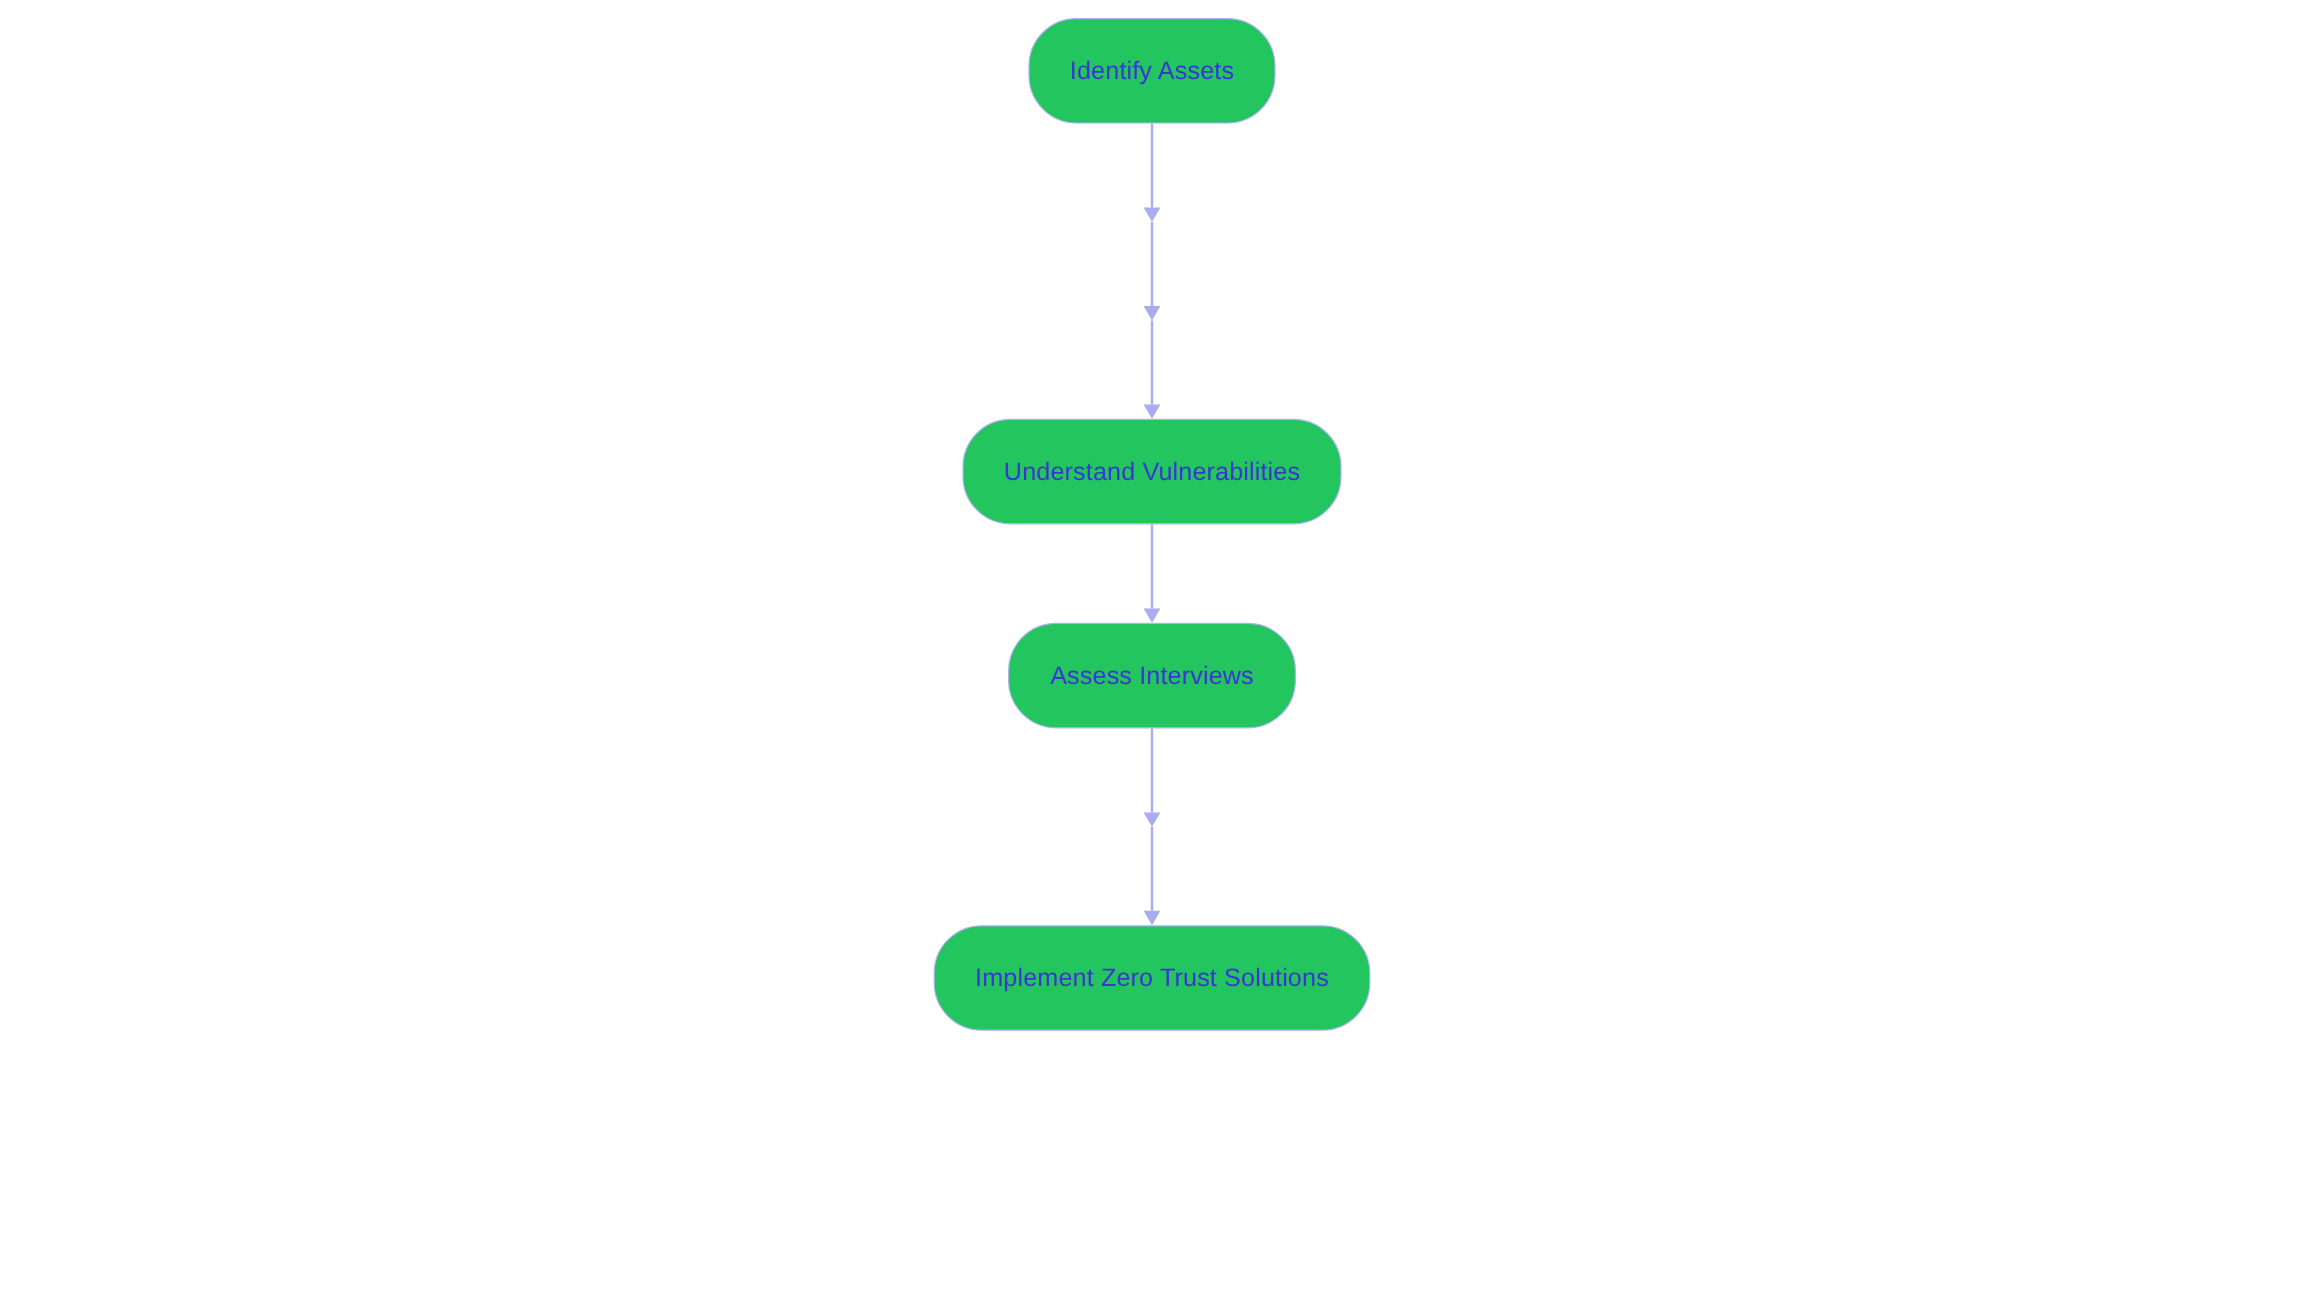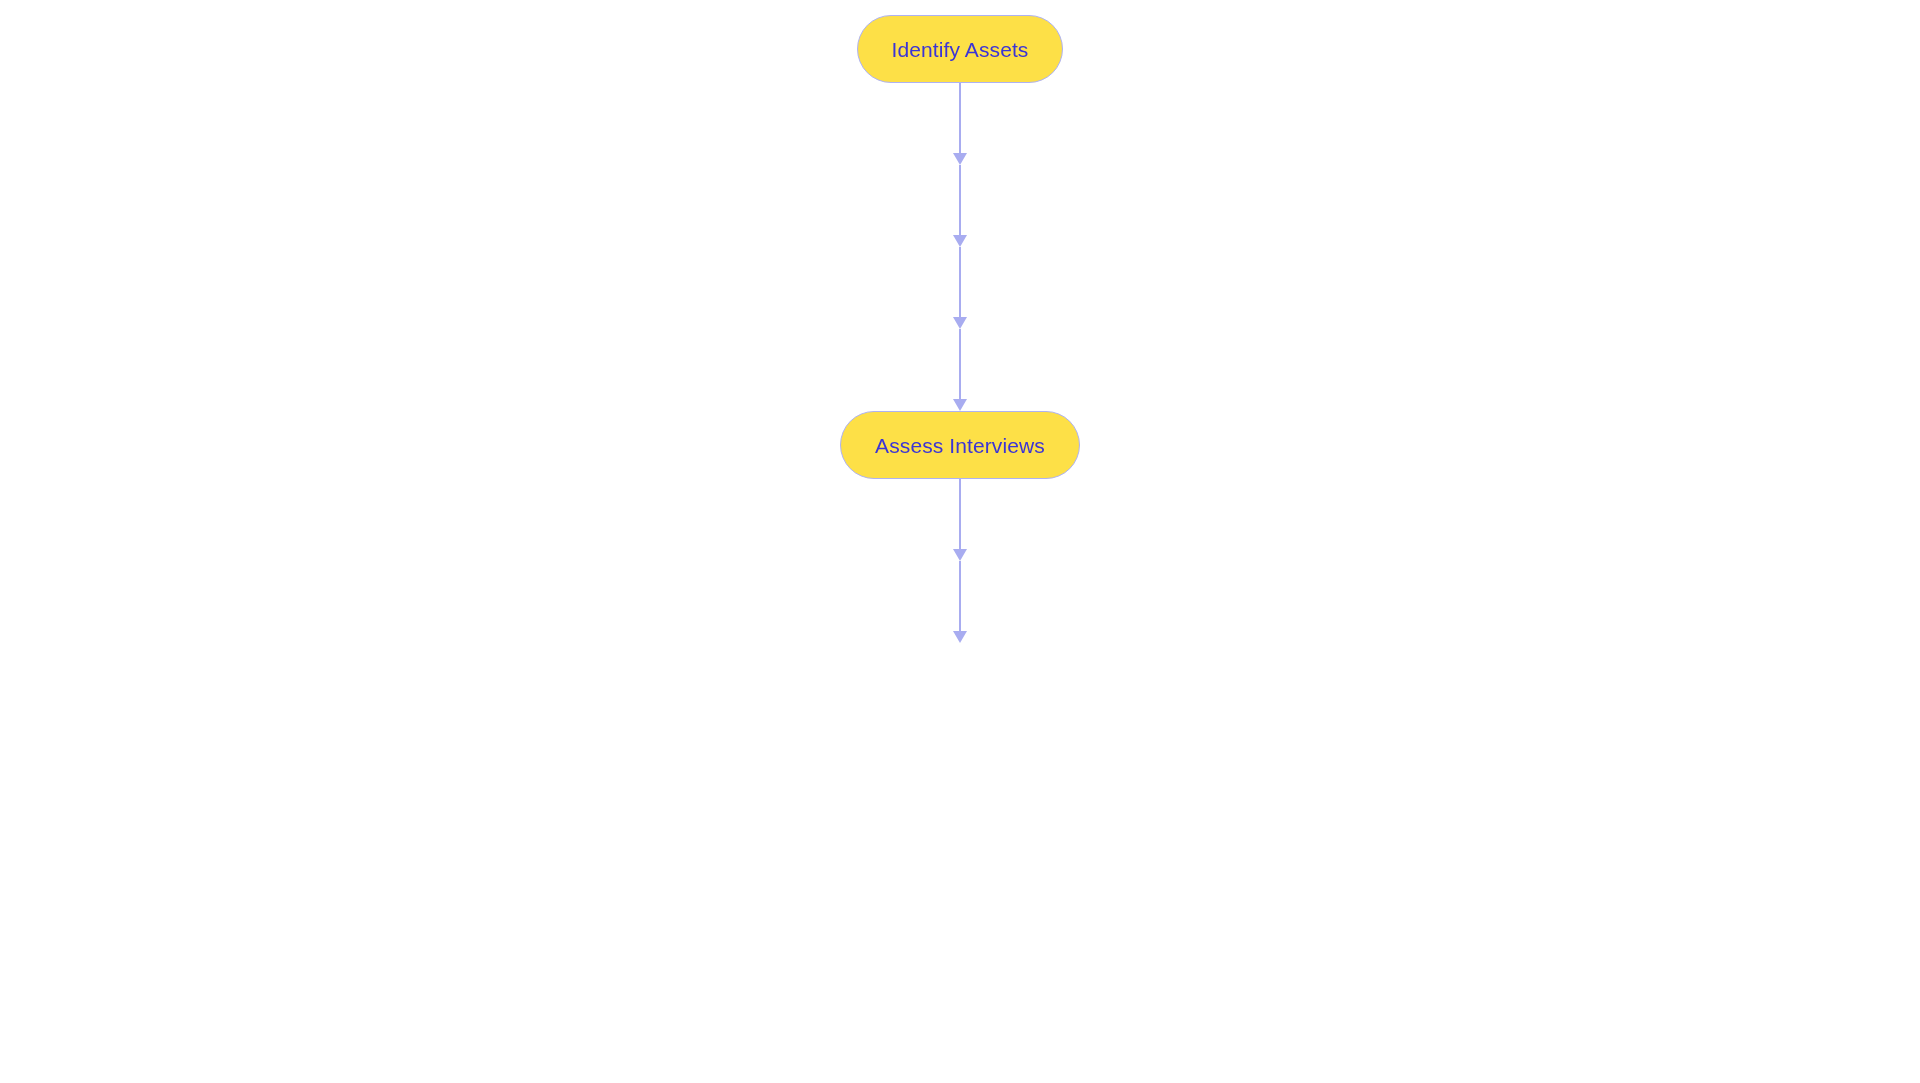--- a/index.html
+++ b/index.html
@@ -29,25 +29,25 @@
     width: 1920px;
     height: 1083px;
     display: flex;
     flex-direction: column;
     align-items: center;
   }
 
   
   .node {
     box-sizing: border-box;
-    height: 68px;
+    height: 88px;
     display: flex;
     align-items: center;
     justify-content: center;
-    background: #fde047;
+    background: #22c55e;
     border: 1.4px solid #aeb2f3;
     border-radius: 40px;
     padding: 0 34px;
     white-space: nowrap;
     flex: 0 0 auto;
   }
   .node-label {
     color: #3b34d6;
     font-size: 21px;
     font-family: "Liberation Sans", sans-serif;
@@ -105,33 +105,39 @@
     <div class="connector">
       <div class="connector-line"></div>
       <div class="connector-arrowhead"></div>
     </div>
 
     <div class="connector">
       <div class="connector-line"></div>
       <div class="connector-arrowhead"></div>
     </div>
 
+    <div class="node">
+      <span class="node-label">Understand Vulnerabilities</span>
+    </div>
     <div class="connector">
       <div class="connector-line"></div>
       <div class="connector-arrowhead"></div>
     </div>
 
     <div class="node">
       <span class="node-label">Assess Interviews</span>
     </div>
     <div class="connector">
       <div class="connector-line"></div>
       <div class="connector-arrowhead"></div>
     </div>
 
     <div class="connector">
       <div class="connector-line"></div>
       <div class="connector-arrowhead"></div>
     </div>
 
+    <div class="node">
+      <span class="node-label">Implement Zero Trust Solutions</span>
+    </div>
 
   </div>
 </div>
 
 </body></html>

